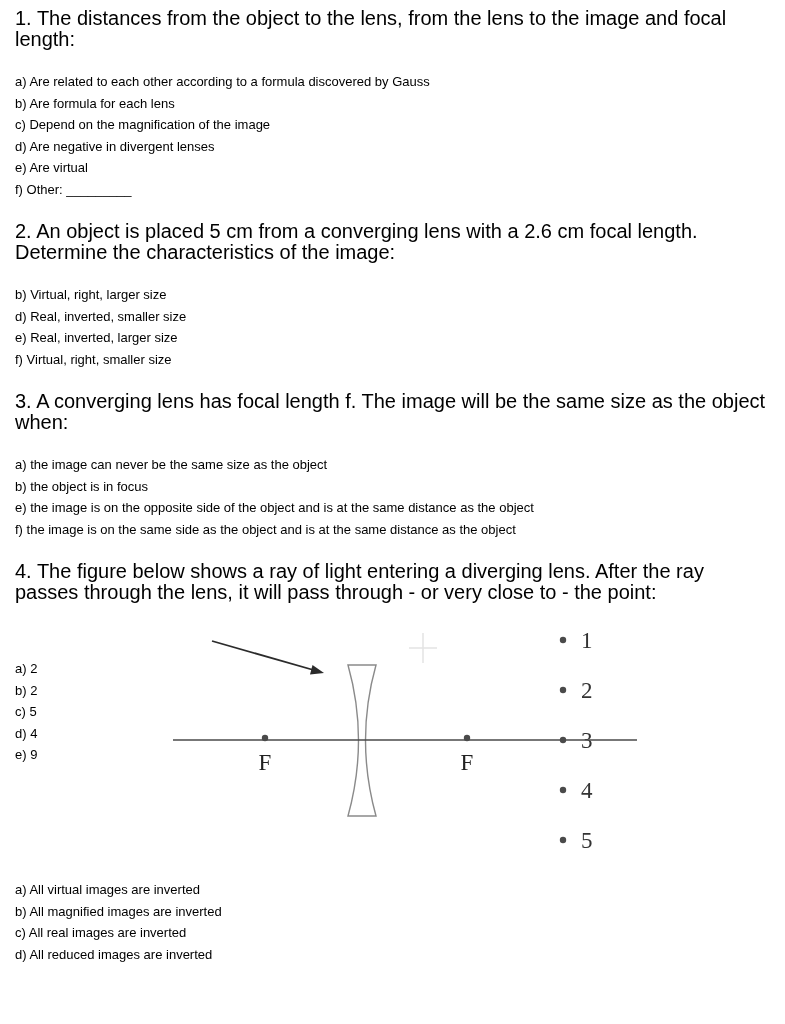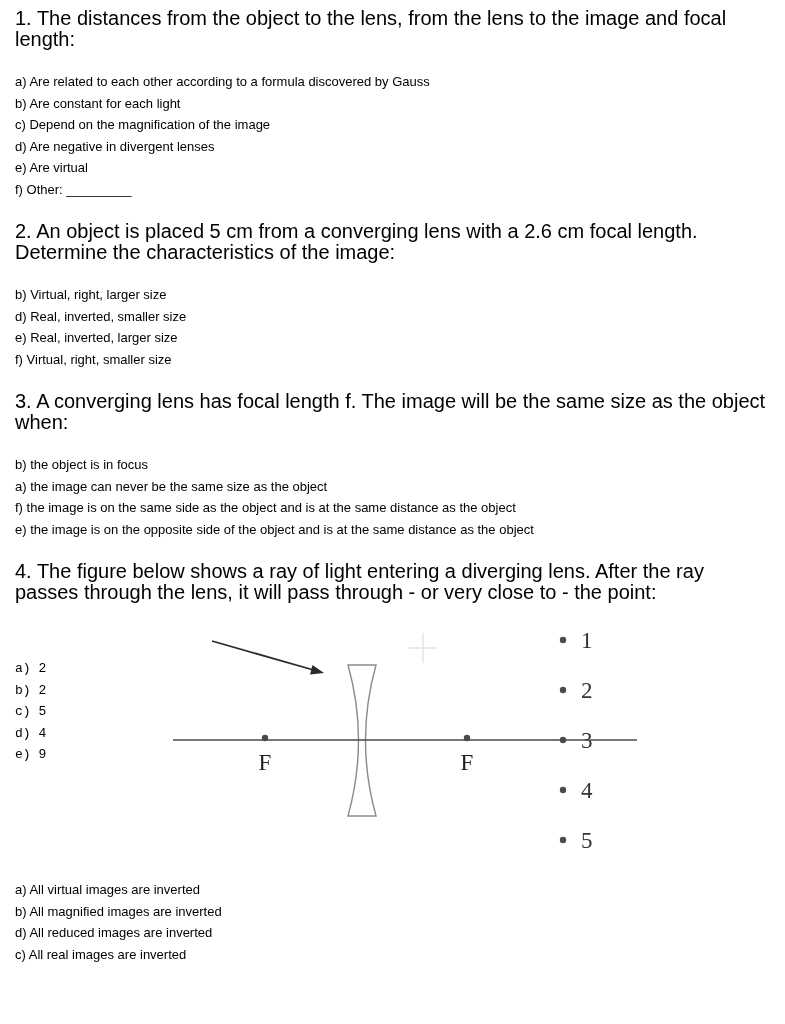--- a/index.html
+++ b/index.html
@@ -34,21 +34,20 @@
   }
   .q4-row {
     position: relative;
     height: 245px;
     margin-bottom: 20px;
   }
   .q4-options {
     position: absolute;
     left: 0;
     top: 45px;
-    font-family: Liberation Mono, monospace;
   }
   .diagram-svg {
     position: absolute;
     left: 140px;
     top: 0;
   }
   .fig-label {
     font-family: "Liberation Serif", serif;
     font-size: 23px;
     fill: #222222;
@@ -61,45 +60,45 @@
 </style>
 </head>
 <body>
 
 <div class="page">
 
   <div class="question">
     <p class="stem">1. The distances from the object to the lens, from the lens to the image and focal length:</p>
     <div class="options">
       <div class="option">a) Are related to each other according to a formula discovered by Gauss</div>
-      <div class="option">b) Are constant for each light</div>
+      <div class="option">b) Are formula for each lens</div>
       <div class="option">c) Depend on the magnification of the image</div>
       <div class="option">d) Are negative in divergent lenses</div>
       <div class="option">e) Are virtual</div>
       <div class="option">f) Other: _________</div>
     </div>
   </div>
 
   <div class="question">
     <p class="stem">2. An object is placed 5 cm from a converging lens with a 2.6 cm focal length. Determine the characteristics of the image:</p>
     <div class="options">
       <div class="option">b) Virtual, right, larger size</div>
       <div class="option">d) Real, inverted, smaller size</div>
       <div class="option">e) Real, inverted, larger size</div>
       <div class="option">f) Virtual, right, smaller size</div>
     </div>
   </div>
 
   <div class="question">
     <p class="stem">3. A converging lens has focal length f. The image will be the same size as the object when:</p>
     <div class="options">
+      <div class="option">a) the image can never be the same size as the object</div>
       <div class="option">b) the object is in focus</div>
-      <div class="option">a) the image can never be the same size as the object</div>
+      <div class="option">e) the image is on the opposite side of the object and is at the same distance as the object</div>
       <div class="option">f) the image is on the same side as the object and is at the same distance as the object</div>
-      <div class="option">e) the image is on the opposite side of the object and is at the same distance as the object</div>
     </div>
   </div>
 
   <div class="question q4">
     <p class="stem">4. The figure below shows a ray of light entering a diverging lens. After the ray passes through the lens, it will pass through - or very close to - the point:</p>
     <div class="q4-row">
       <div class="q4-options options">
         <div class="option">a) 2</div>
         <div class="option">b) 2</div>
         <div class="option">c) 5</div>
@@ -137,18 +136,18 @@
         <text class="fig-label" x="110" y="157" text-anchor="middle">F</text>
         <text class="fig-label" x="312" y="157" text-anchor="middle">F</text>
       </svg>
     </div>
   </div>
 
   <div class="question">
     <div class="options">
       <div class="option">a) All virtual images are inverted</div>
       <div class="option">b) All magnified images are inverted</div>
+      <div class="option">c) All real images are inverted</div>
       <div class="option">d) All reduced images are inverted</div>
-      <div class="option">c) All real images are inverted</div>
     </div>
   </div>
 
 </div>
 
 </body></html>

